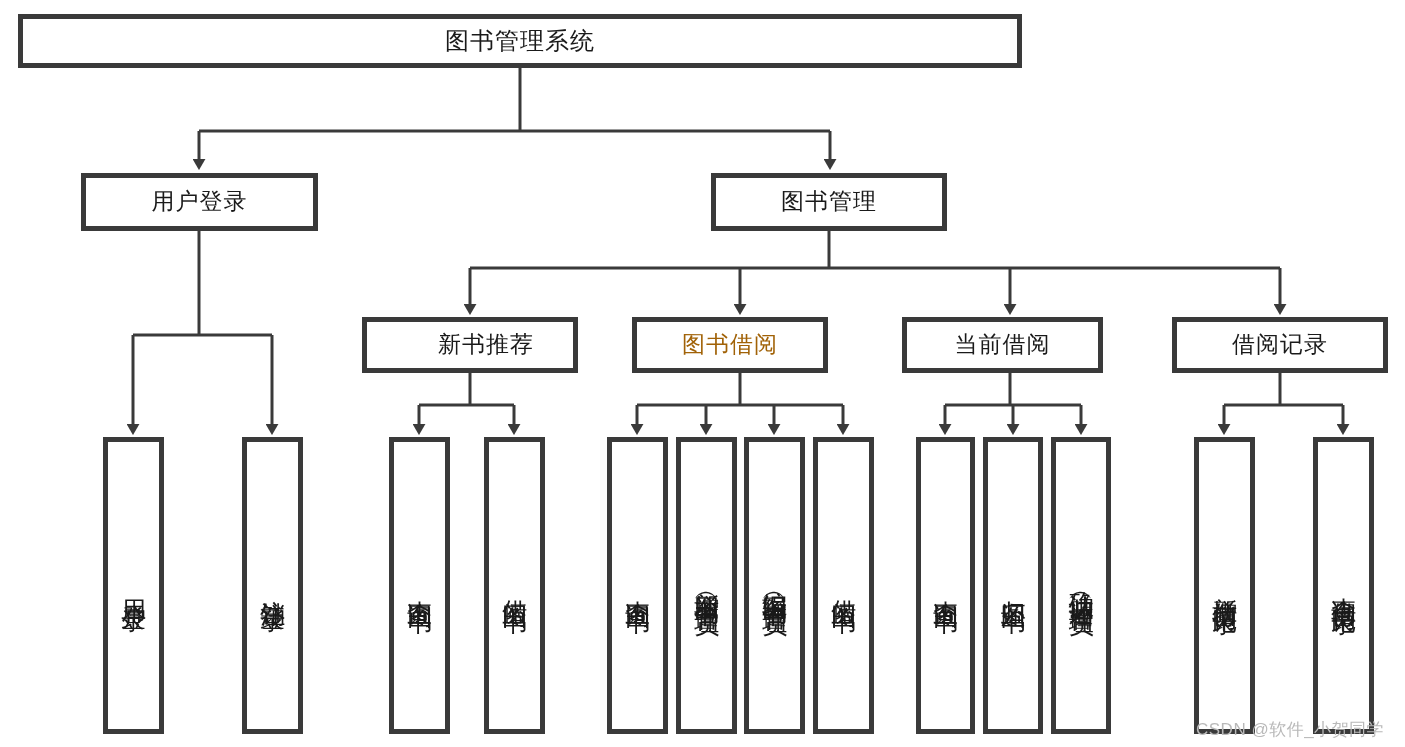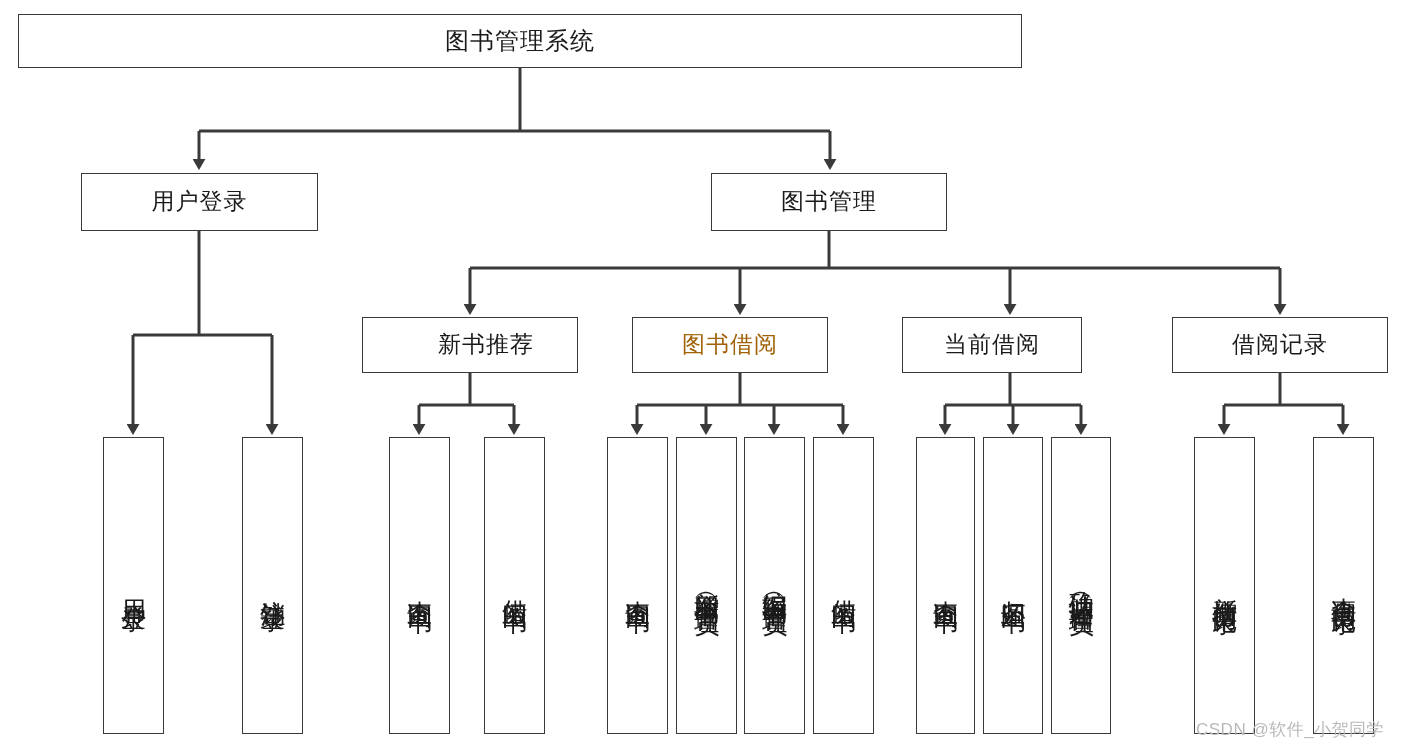--- a/index.html
+++ b/index.html
@@ -22,21 +22,21 @@
     position: absolute;
     left: 0;
     top: 0;
     width: 1405px;
     height: 747px;
     pointer-events: none;
   }
   .node {
     position: absolute;
     box-sizing: border-box;
-    border: 1px solid #4c1d95;
+    border: 5px solid #4c1d95;
     background: #ffffff;
     color: #1a1a1a;
     display: flex;
     align-items: center;
     justify-content: center;
     text-align: center;
     line-height: 1.18;
   }
   .node.horiz {
     font-size: 23px;
@@ -132,21 +132,21 @@
   <div class="node horiz" style="left: 711px; top: 173px; width: 236px; height: 58px; border-color: rgb(58, 58, 58); background: rgb(255, 255, 255); color: rgb(26, 26, 26);">
     <span class="label">图书管理</span>
   </div>
 
   <div class="node horiz" style="left: 362px; top: 317px; width: 216px; height: 56px; border-color: rgb(58, 58, 58); background: rgb(255, 255, 255); color: rgb(26, 26, 26); padding-left: 32px;">
     <span class="label">新书推荐</span>
   </div>
   <div class="node horiz" style="left: 632px; top: 317px; width: 196px; height: 56px; border-color: rgb(58, 58, 58); background: rgb(255, 255, 255); color: #a16207;">
     <span class="label">图书借阅</span>
   </div>
-  <div class="node horiz" style="left: 902px; top: 317px; width: 180px; height: 56px; border-color: rgb(58, 58, 58); background: rgb(255, 255, 255); color: rgb(26, 26, 26);">
+  <div class="node horiz" style="left: 902px; top: 317px; width: 201px; height: 56px; border-color: rgb(58, 58, 58); background: rgb(255, 255, 255); color: rgb(26, 26, 26);">
     <span class="label">当前借阅</span>
   </div>
   <div class="node horiz" style="left: 1172px; top: 317px; width: 216px; height: 56px; border-color: rgb(58, 58, 58); background: rgb(255, 255, 255); color: rgb(26, 26, 26); justify-content: center;">
     <span class="label">借阅记录</span>
   </div>
 
   <div class="node vert" style="left: 103px; top: 437px; width: 61px; height: 297px; border-color: rgb(58, 58, 58); background: rgb(255, 255, 255); color: rgb(26, 26, 26);">
     <span class="label">用户登录</span>
   </div>
   <div class="node vert" style="left: 242px; top: 437px; width: 61px; height: 297px; border-color: rgb(58, 58, 58); background: rgb(255, 255, 255); color: rgb(26, 26, 26);">

